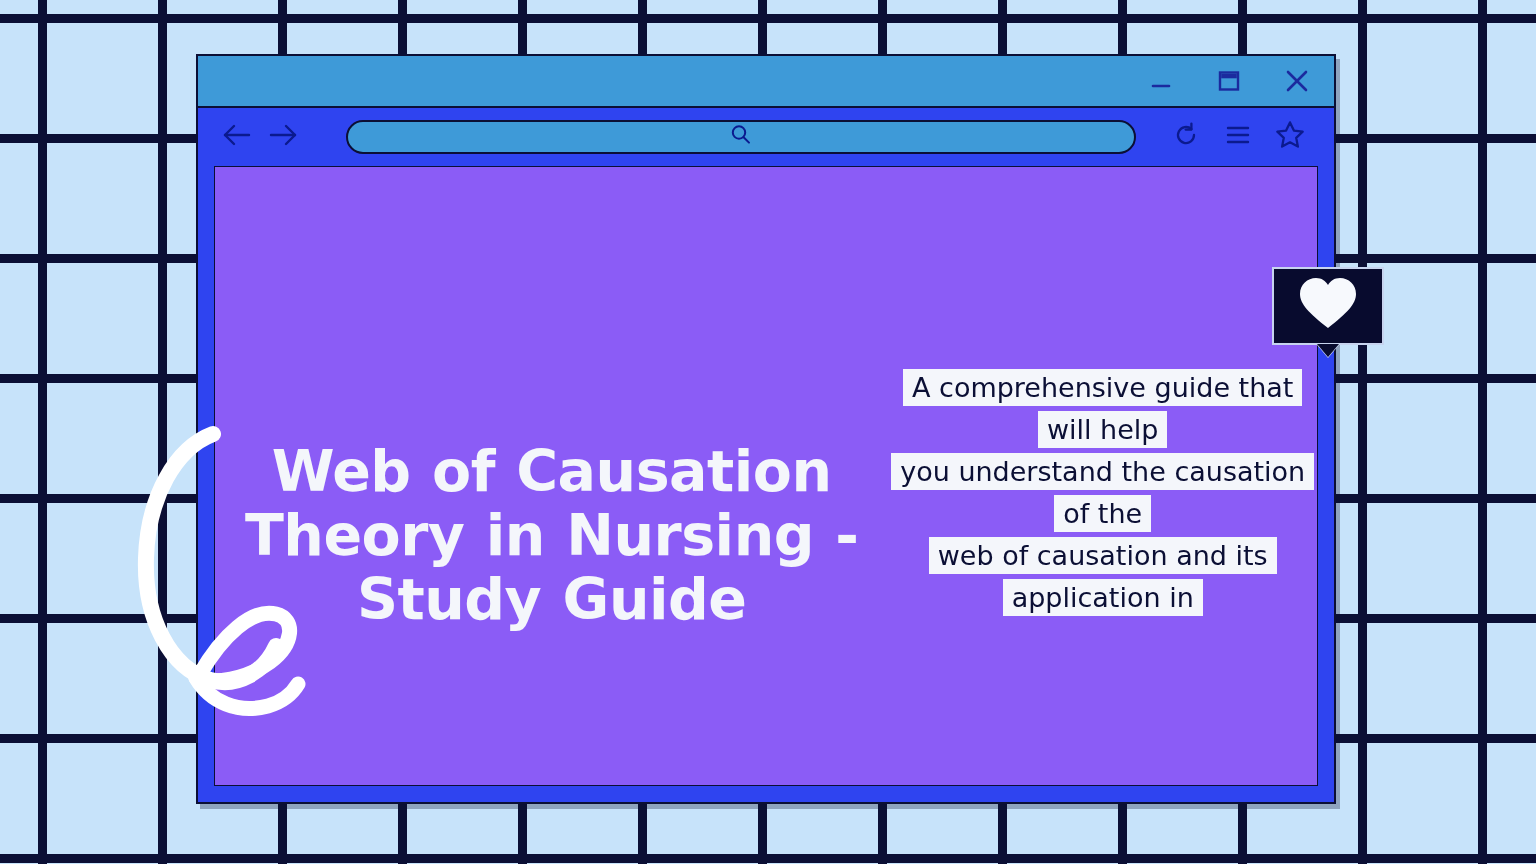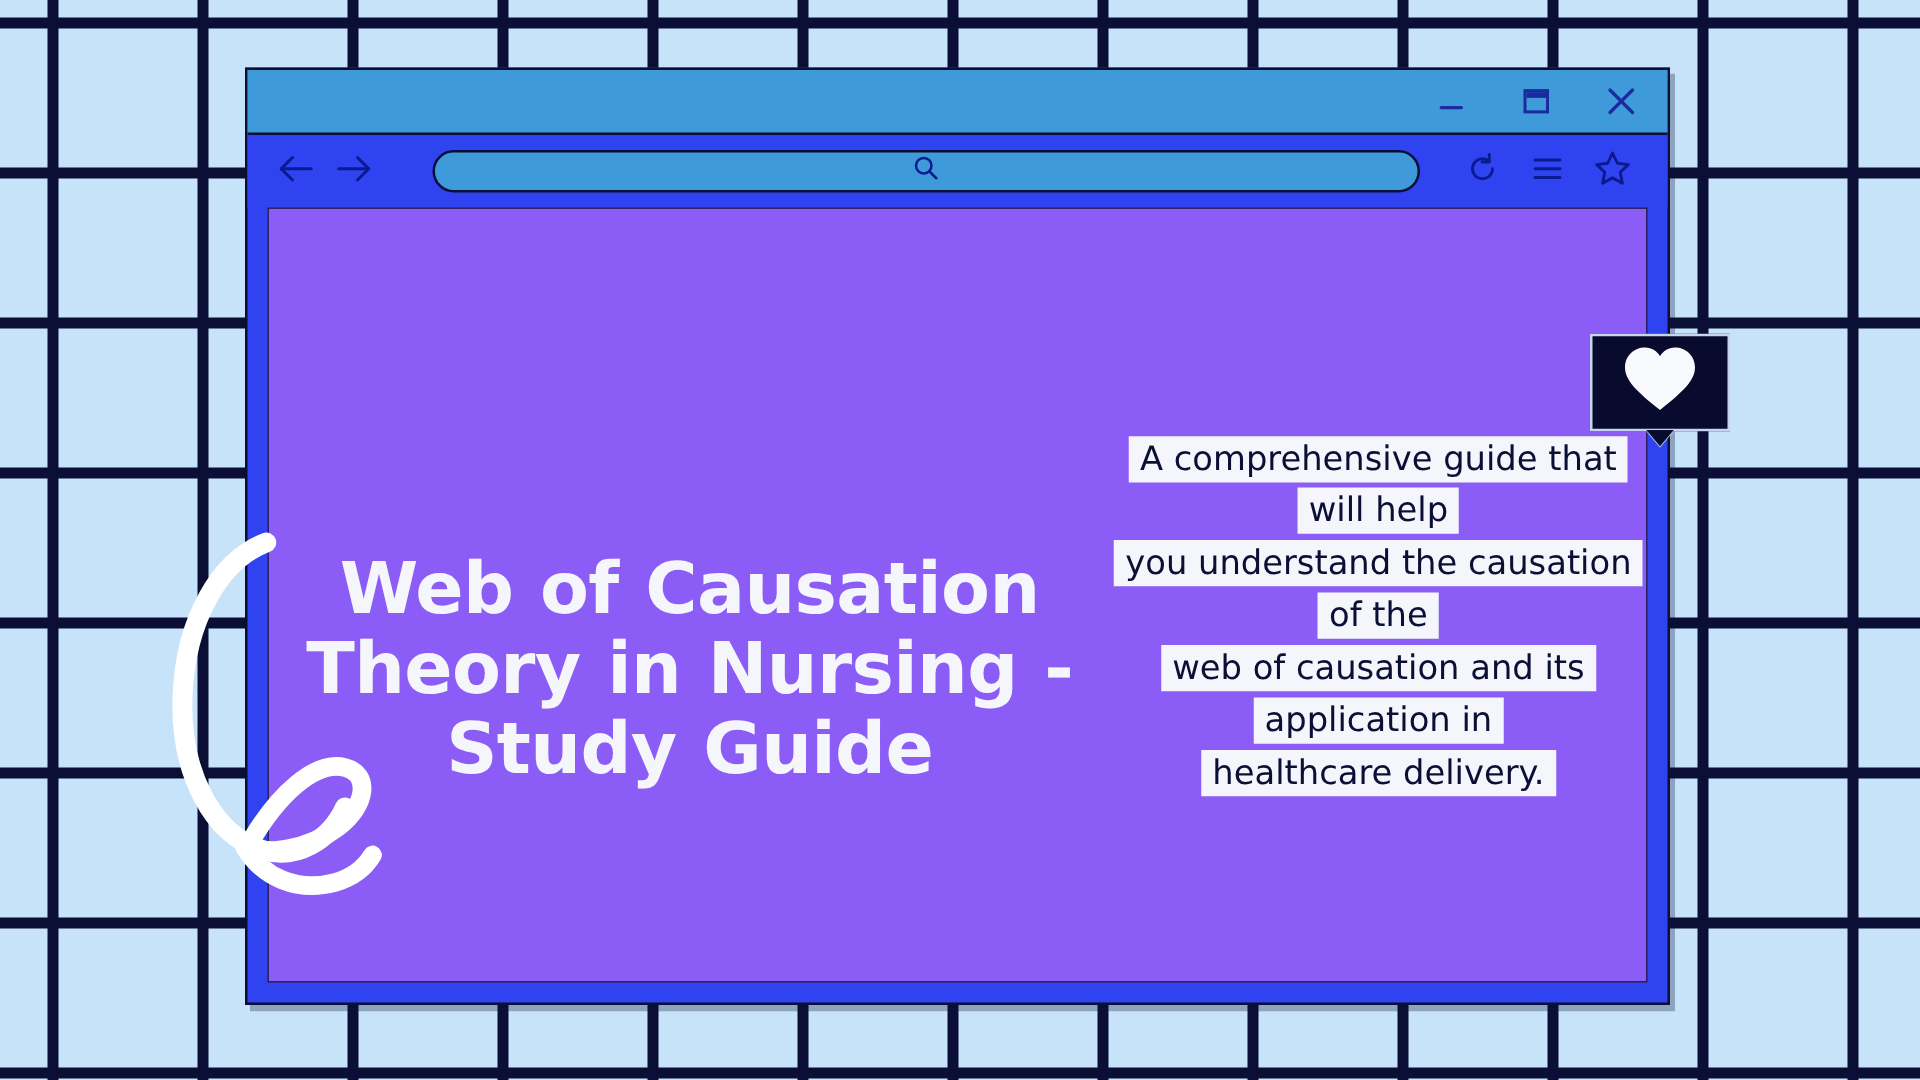--- a/index.html
+++ b/index.html
@@ -250,21 +250,20 @@
         </span>
       </div>
     </div>
 
     <div id="content-area">
       <h1 id="page-title">Web of Causation Theory in Nursing - Study Guide</h1>
       <div id="page-subtitle">
         <span class="hl">A comprehensive guide that will help</span><br>
         <span class="hl">you understand the causation of the</span><br>
         <span class="hl">web of causation and its application in</span><br>
-        <span class="hl">healthcare delivery.</span>
       </div>
     </div>
   </div>
 
   <div id="script-e">
     <svg width="190" height="305" viewBox="0 0 190 305">
       <path d="M95 12 C58 26 30 74 28 136 C26 196 52 246 92 258 C120 266 146 250 158 224" fill="none" stroke="#ffffff" stroke-width="16" stroke-linecap="round"></path>
       <path d="M82 252 C104 214 134 186 158 192 C178 197 176 222 152 240 C128 258 96 262 78 256" fill="none" stroke="#ffffff" stroke-width="15" stroke-linecap="round"></path>
       <path d="M78 256 C92 280 120 292 150 284 C164 280 174 272 180 262" fill="none" stroke="#ffffff" stroke-width="15" stroke-linecap="round"></path>
     </svg>

